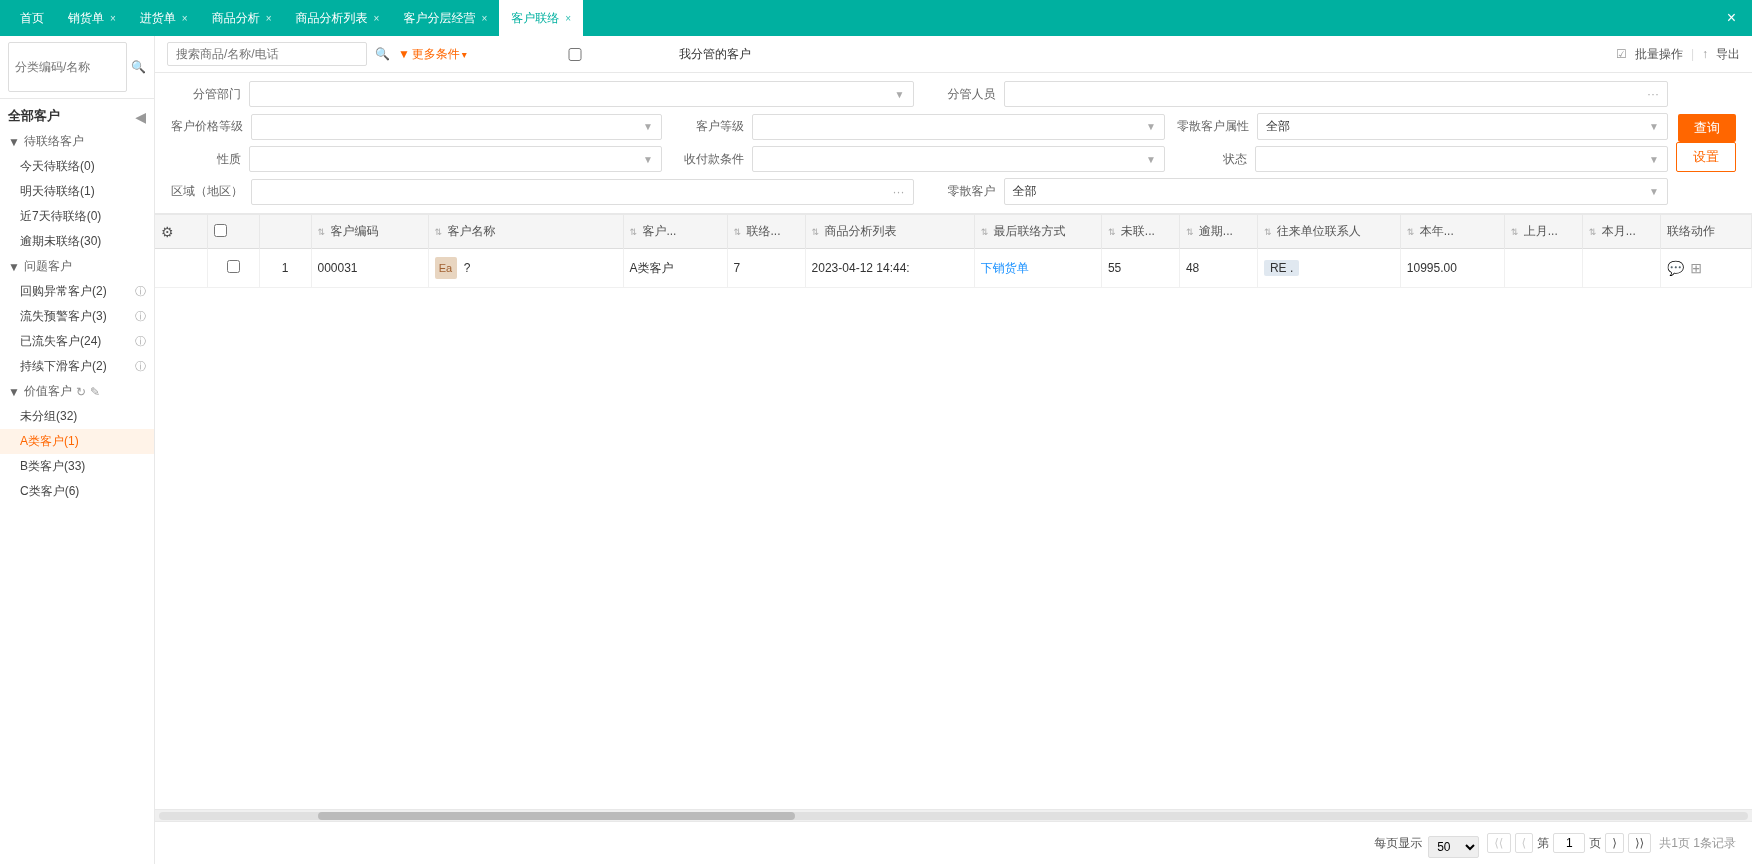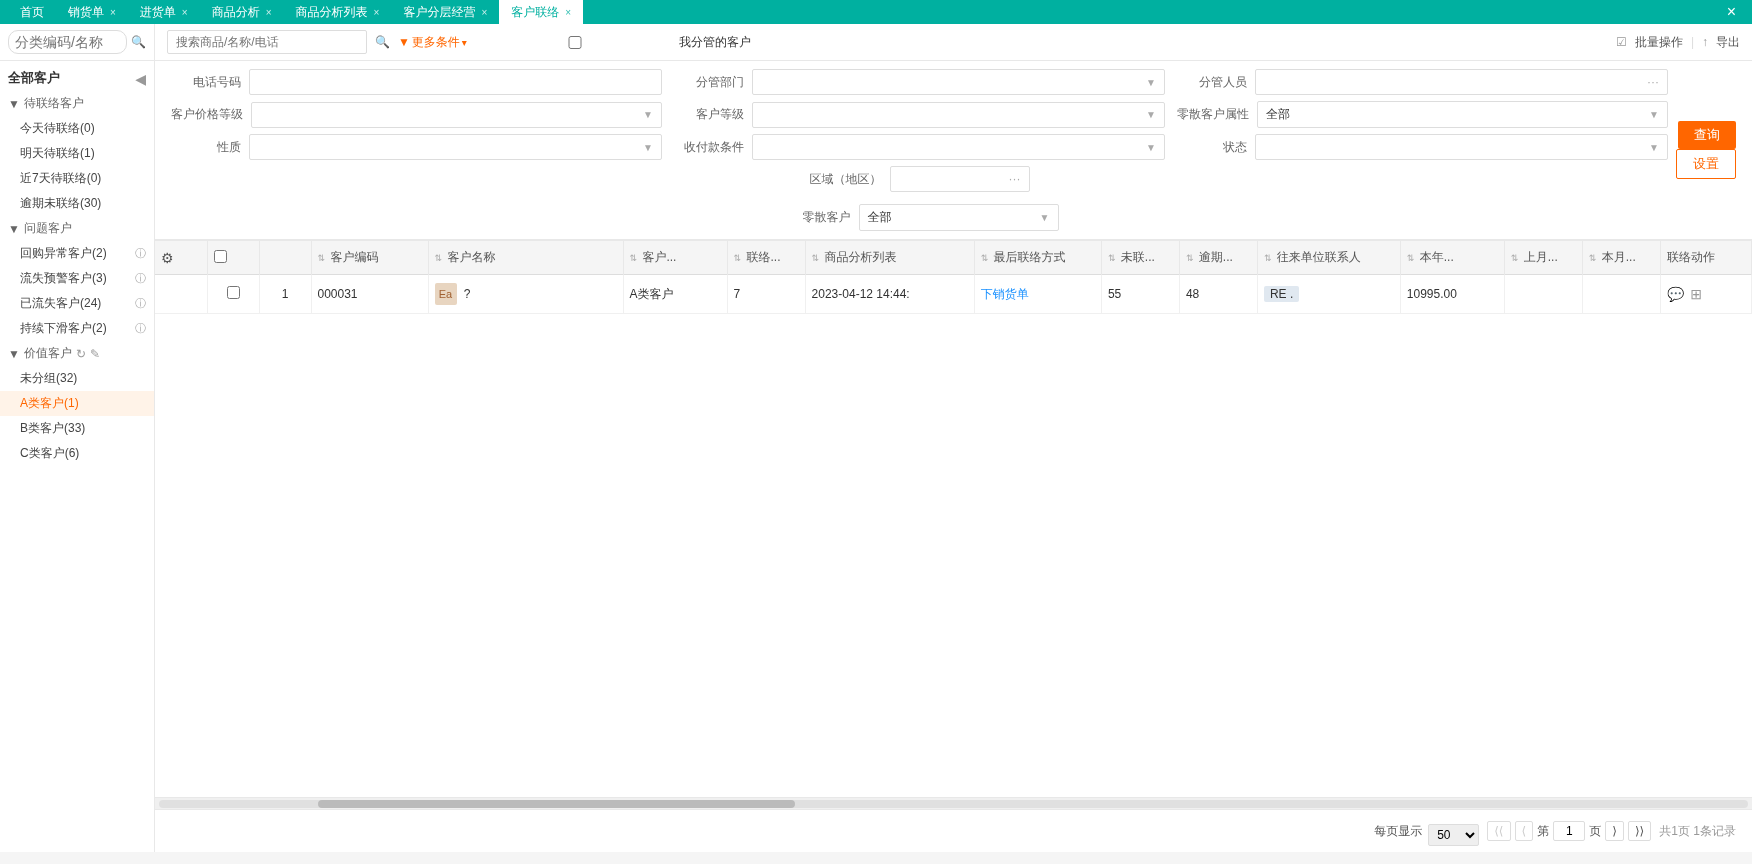--- a/index.html
+++ b/index.html
@@ -1,21 +1,21 @@
 <!DOCTYPE html>
 <html><head>
   <meta charset="utf-8">
   <style>
     * { box-sizing: border-box; margin: 0; padding: 0; font-family: 'Microsoft YaHei', Arial, sans-serif; font-size: 12px; }
     body { background: #f5f5f5; width: 1752px; min-height: 864px; overflow: hidden; }
 
     
     .top-nav {
       background: #00b0a0;
-      height: 24px;
+      height: 36px;
       display: flex;
       align-items: center;
       padding: 0 8px;
       color: white;
     }
     .top-nav .nav-item {
       padding: 0 12px;
       height: 36px;
       display: flex;
       align-items: center;
@@ -57,24 +57,24 @@
       overflow-y: auto;
     }
     .sidebar-search {
       padding: 6px 8px;
       border-bottom: 1px solid #e8e8e8;
       display: flex;
       align-items: center;
     }
     .sidebar-search input {
       border: 1px solid #ddd;
-      border-radius: 10px;
-      padding: 3px 6px;
+      border-radius: 2px;
+      padding: 17px 6px;
       width: 100%;
-      font-size: 14px;
+      font-size: 12px;
       outline: none;
     }
     .sidebar-search .search-icon-btn {
       margin-left: 4px;
       color: #999;
       cursor: pointer;
     }
     .sidebar-header {
       display: flex;
       align-items: flex-end;
@@ -171,21 +171,21 @@
       background: white;
       padding: 8px 16px;
       border-bottom: 1px solid #e8e8e8;
     }
     .filter-row {
       display: flex;
       align-items: center;
       margin-bottom: 6px;
       gap: 12px;
     }
-    .filter-row:last-child { margin-bottom: 0; flex-direction: column; }
+    .filter-row:last-child { margin-bottom: 0; }
     .filter-item {
       display: flex;
       align-items: center;
       flex: 1;
       gap: 8px;
     }
     .filter-label {
       color: #666;
       white-space: nowrap;
       min-width: 70px;
@@ -507,26 +507,20 @@
         <span>导出</span>
       </div>
     </div>
 
     <div class="filter-panel">
       <div style="display:flex;gap:8px;">
         <div style="flex:1;">
 
           <div class="filter-row">
             <div class="filter-item">
-              <span class="filter-label">电话号码</span>
-              <div class="filter-select" style="min-width:160px;">
-                <span></span>
-              </div>
-            </div>
-            <div class="filter-item">
               <span class="filter-label">分管部门</span>
               <div class="filter-select" style="min-width:240px;">
                 <span></span>
                 <span class="chevron">▼</span>
               </div>
             </div>
             <div class="filter-item">
               <span class="filter-label">分管人员</span>
               <div class="filter-select" style="min-width:240px;">
                 <span></span>

